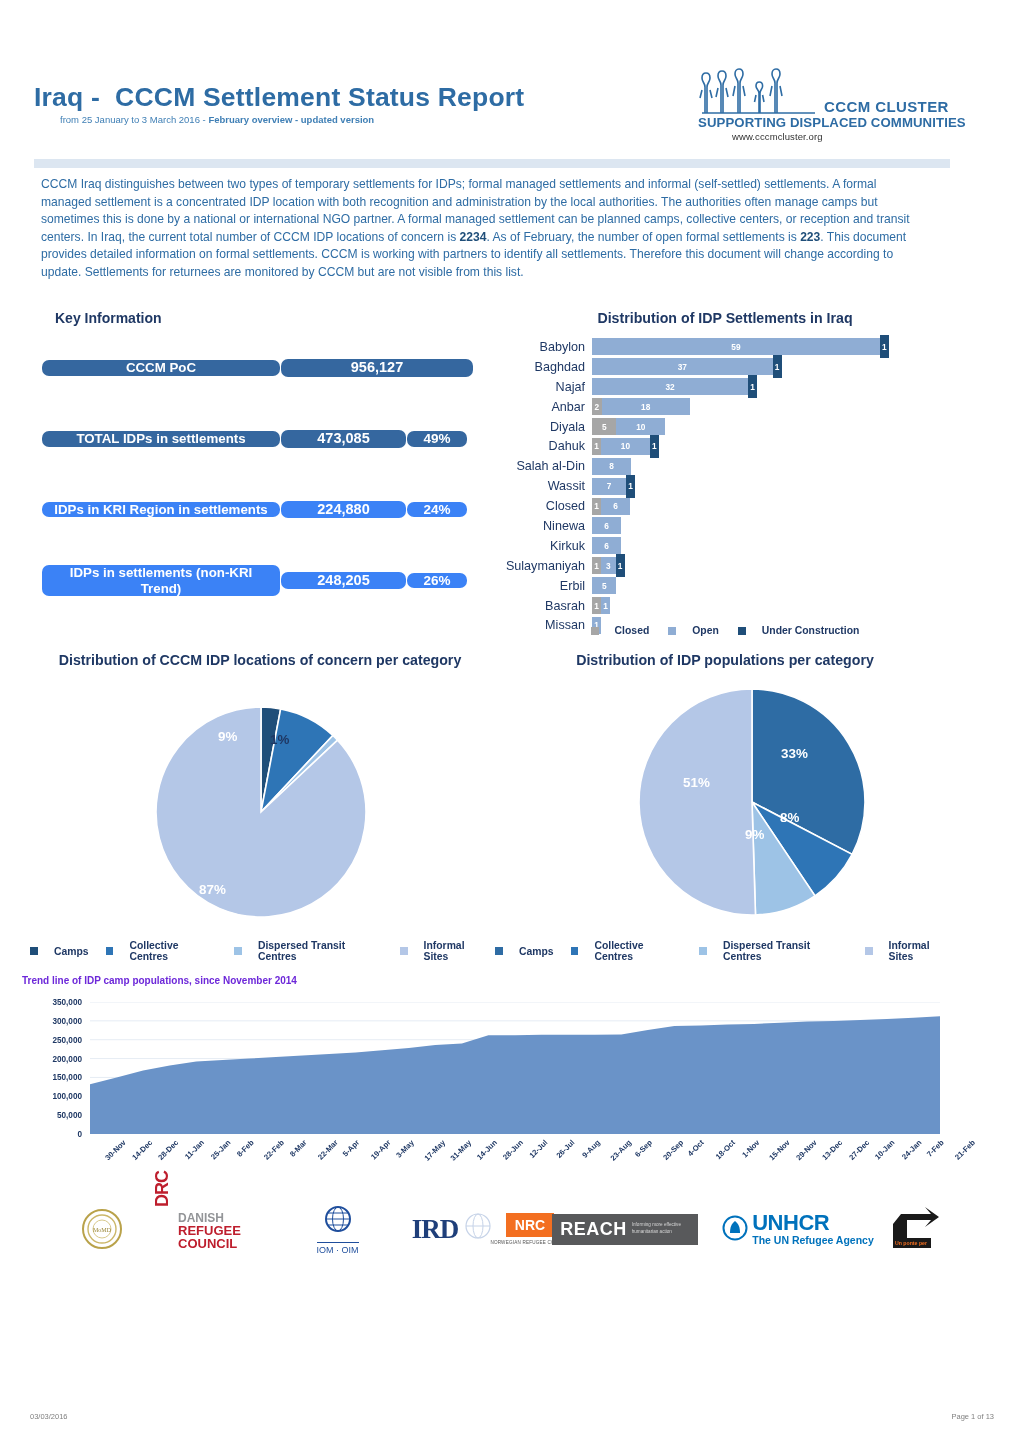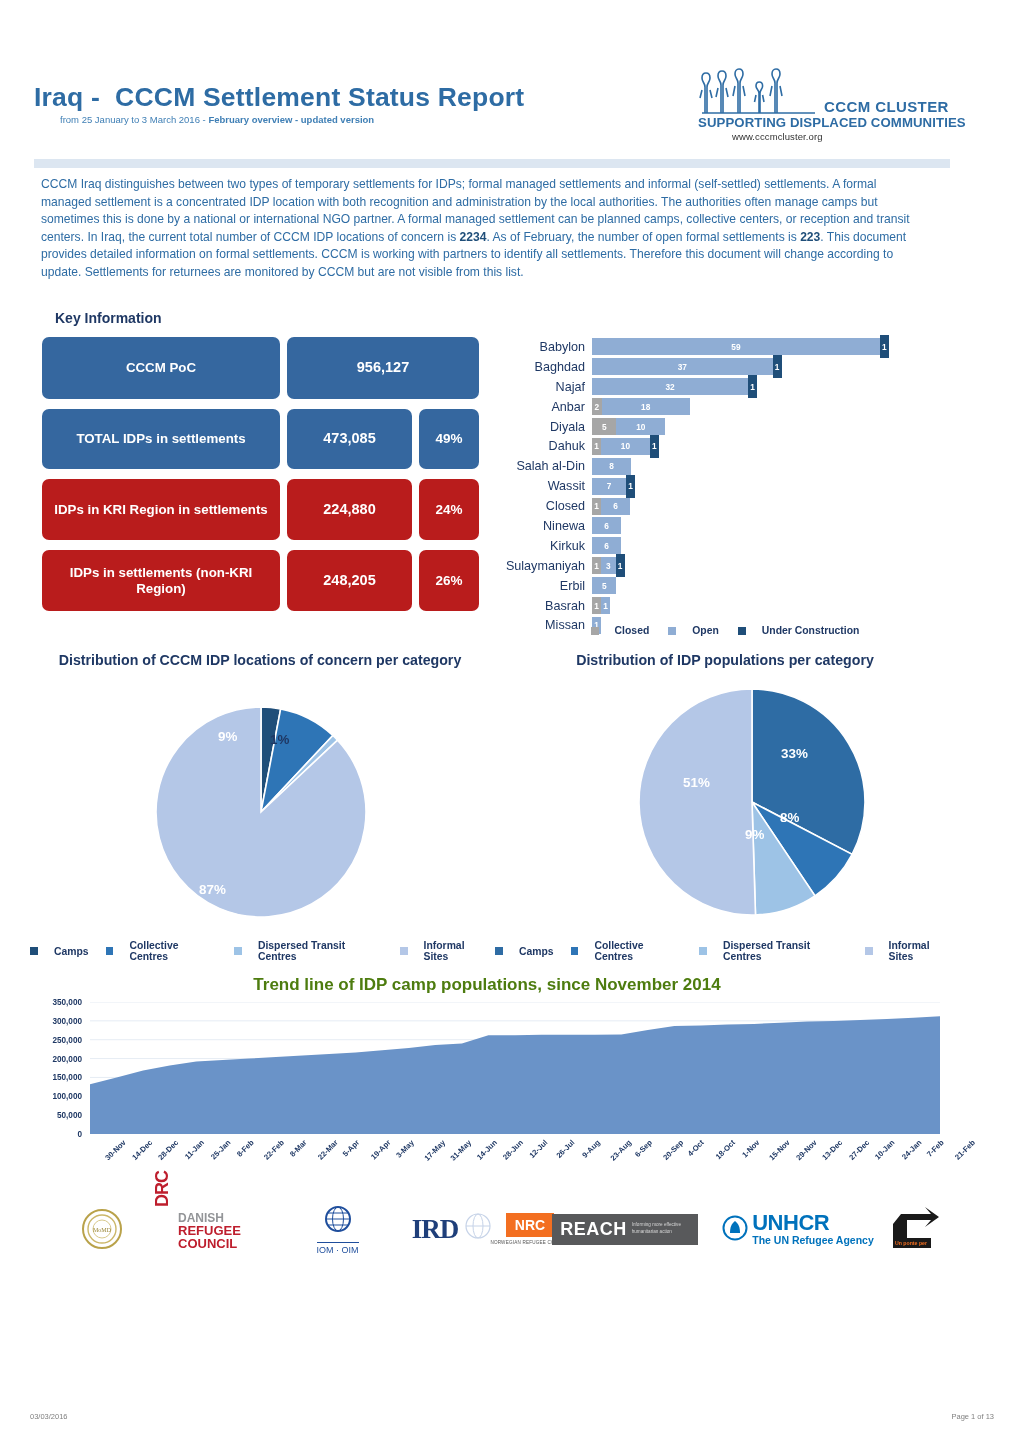--- a/index.html
+++ b/index.html
@@ -53,31 +53,31 @@
     text-align: left;
   }
   .intro b { font-weight: bold; color: #1f4e79; }
 
   
   .ki-title {
     position: absolute; left: 55px; top: 310px;
     font-size: 14px; font-weight: bold; color: #1f3864;
   }
   .ki { position: absolute; left: 42px; top: 337px; width: 450px; }
-  .ki-row { display: flex; gap: 7px; margin-bottom: 10px; }
+  .ki-row { display: flex; gap: 1px; margin-bottom: 10px; align-items: center; }
   .ki-label, .ki-val, .ki-pct {
     border-radius: 7px; color: #ffffff; font-weight: bold;
     display: flex; align-items: center; justify-content: center;
     text-align: center; line-height: 1.18;
   }
   .ki-label { width: 238px; font-size: 13.3px; padding: 0 8px; }
   .ki-val  { width: 125px; font-size: 14.5px; }
   .ki-pct  { width: 60px;  font-size: 13.5px; }
   .row-dark .ki-label, .row-dark .ki-val, .row-dark .ki-pct { background: #35679f; }
-  .row-mid  .ki-label, .row-mid  .ki-val, .row-mid  .ki-pct { background: #b91c1c; }
+  .row-mid  .ki-label, .row-mid  .ki-val, .row-mid  .ki-pct { background: #3b82f6; }
   .ki-row-1 { height: 62px; }
   .ki-row-2 { height: 60px; }
   .ki-row-3 { height: 61px; }
   .ki-row-4 { height: 61px; }
   .ki-row-1 .ki-val { width: 192px; }
 
   
   .bar-chart { position: absolute; left: 495px; top: 310px; width: 460px; height: 345px; }
   .bc-title {
     position: absolute; left: 0; top: 0; width: 460px; text-align: center;
@@ -124,22 +124,22 @@
   #pie1 { left: 30px; top: 650px; width: 460px; height: 320px; }
   #pie1 .pie-wrap { left: 125px; top: 56px; }
   #pie1 .pie-legend { left: 0; top: 290px; }
   #pie2 { left: 495px; top: 650px; width: 460px; height: 320px; }
   #pie2 .pie-wrap { left: 143px; top: 38px; }
   #pie2 .pie-legend { left: 0; top: 290px; }
 
   
   .trend { position: absolute; left: 22px; top: 975px; width: 930px; height: 225px; }
   .tr-title {
-    position: absolute; left: 0; top: 0; width: 930px; text-align: center;
-    font-size: 17px; font-weight: bold; color: #4d7c0f;
+    position: absolute; left: 0; top: 0; width: 930px; text-align: left;
+    font-size: 10px; font-weight: bold; color: #6d28d9;
   }
   .tr-plot { position: absolute; left: 68px; top: 27px; width: 850px; height: 132px; }
   .tr-yaxis { position: absolute; left: 0; top: 27px; width: 64px; height: 132px; }
   .tr-ytick {
     position: absolute; right: 4px; font-size: 8.2px; font-weight: bold;
     color: #1f3864; transform: translateY(-50%); white-space: nowrap; text-align: center;
   }
   .tr-xaxis { position: absolute; left: 68px; top: 163px; width: 850px; height: 55px; }
   .tr-xtick {
     position: absolute; top: 0; font-size: 7.6px; font-weight: bold; color: #1f3864;
@@ -205,27 +205,28 @@
       <div class="ki-label">TOTAL IDPs in settlements</div>
       <div class="ki-val">473,085</div>
       <div class="ki-pct">49%</div>
     </div>
     <div class="ki-row ki-row-3 row-mid">
       <div class="ki-label">IDPs in KRI Region in settlements</div>
       <div class="ki-val">224,880</div>
       <div class="ki-pct">24%</div>
     </div>
     <div class="ki-row ki-row-4 row-mid">
-      <div class="ki-label">IDPs in settlements (non-KRI Region)</div>
+      <div class="ki-label">IDPs in settlements (non-KRI Trend)</div>
       <div class="ki-val">248,205</div>
       <div class="ki-pct">26%</div>
     </div>
   </div>
 
   <div class="bar-chart">
+    <div class="bc-title">Distribution of IDP Settlements in Iraq</div>
     <div class="bc-plot" id="bc-plot">
         <div class="bc-row">
           <div class="bc-label">Babylon</div>
           <div class="bc-bars">
             <div class="seg seg-open" style="width: 287.92px;">59</div>
             <div class="seg seg-uc" style="width: 9px; height: 23px; margin-top: -3px;">1</div>
           </div>
         </div>
         <div class="bc-row">
           <div class="bc-label">Baghdad</div>

